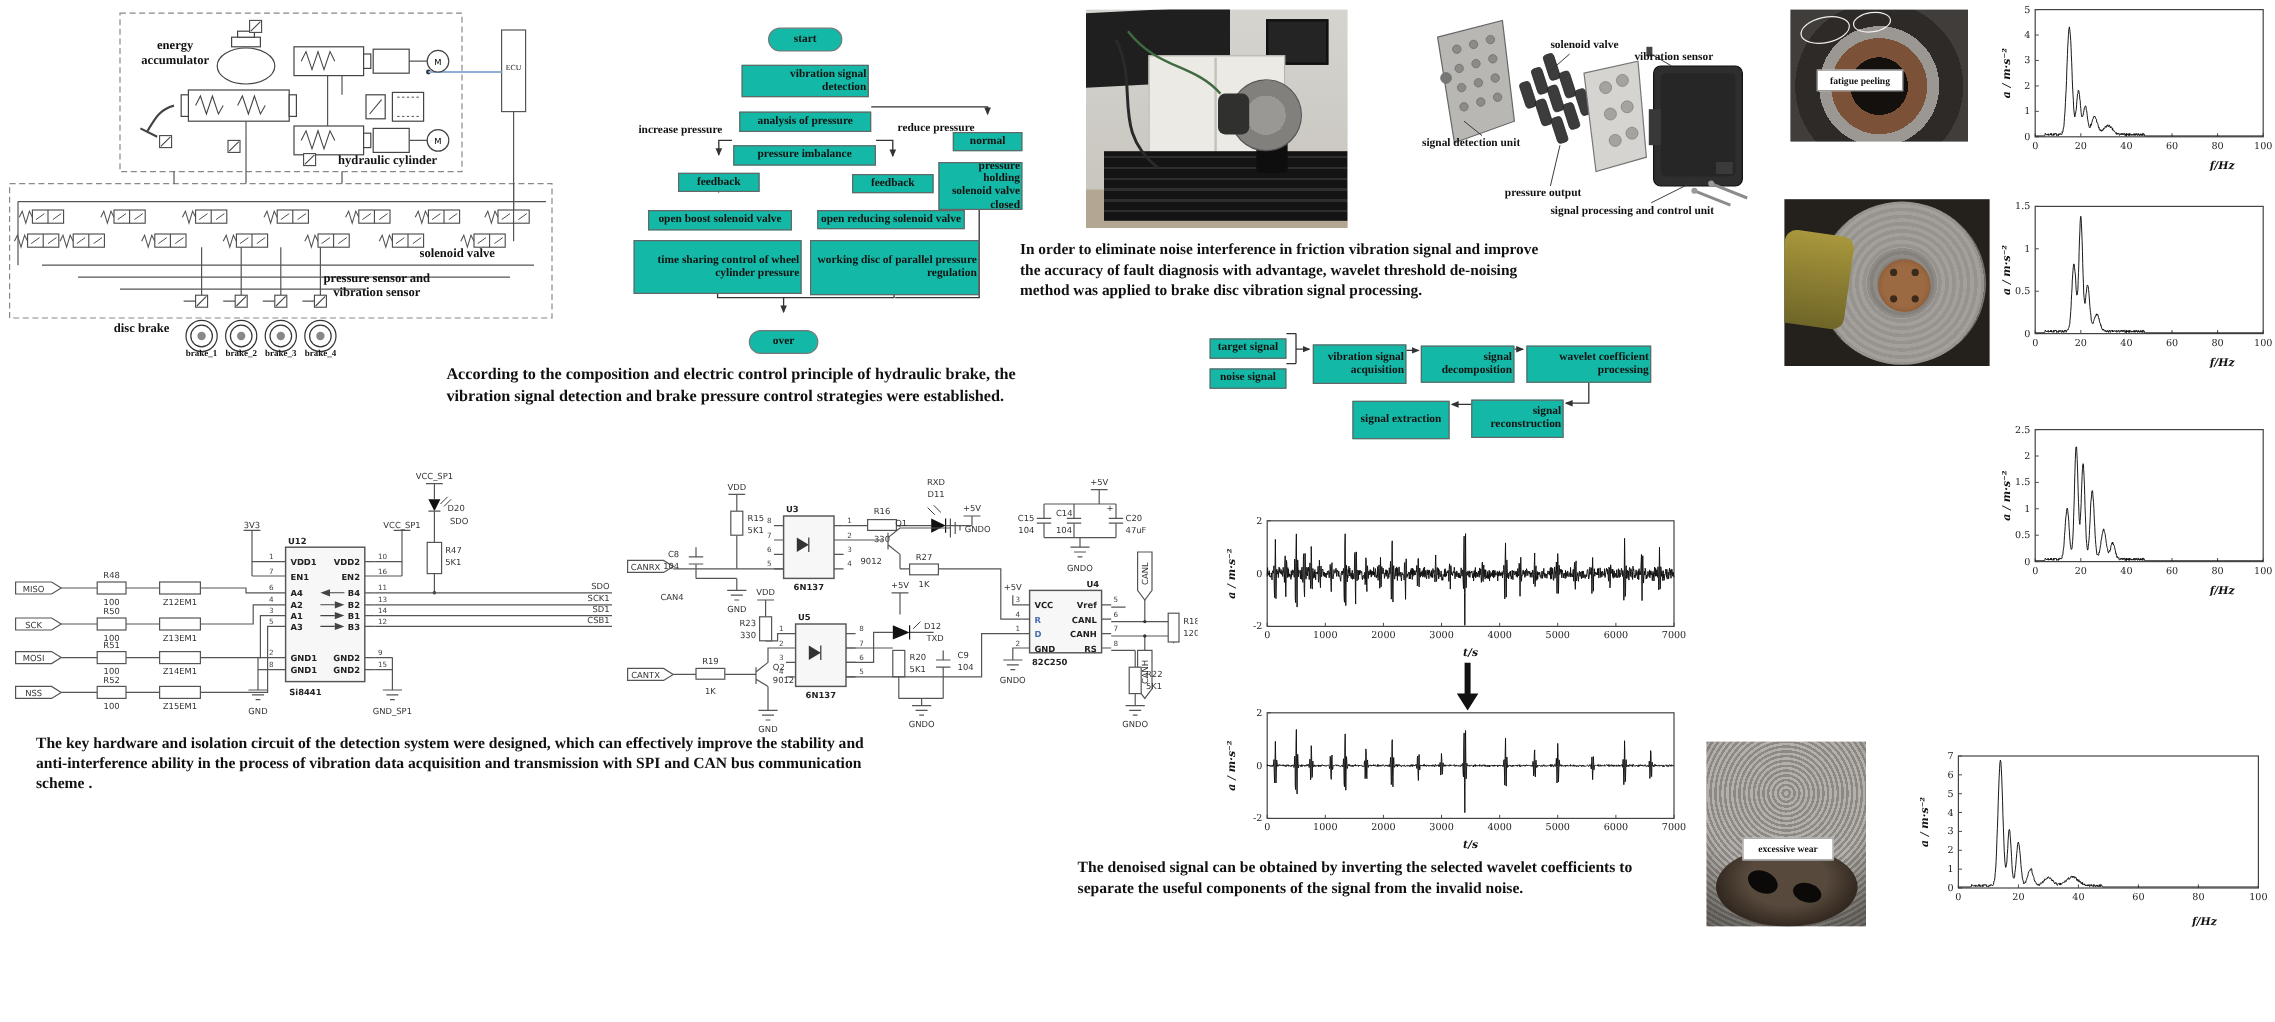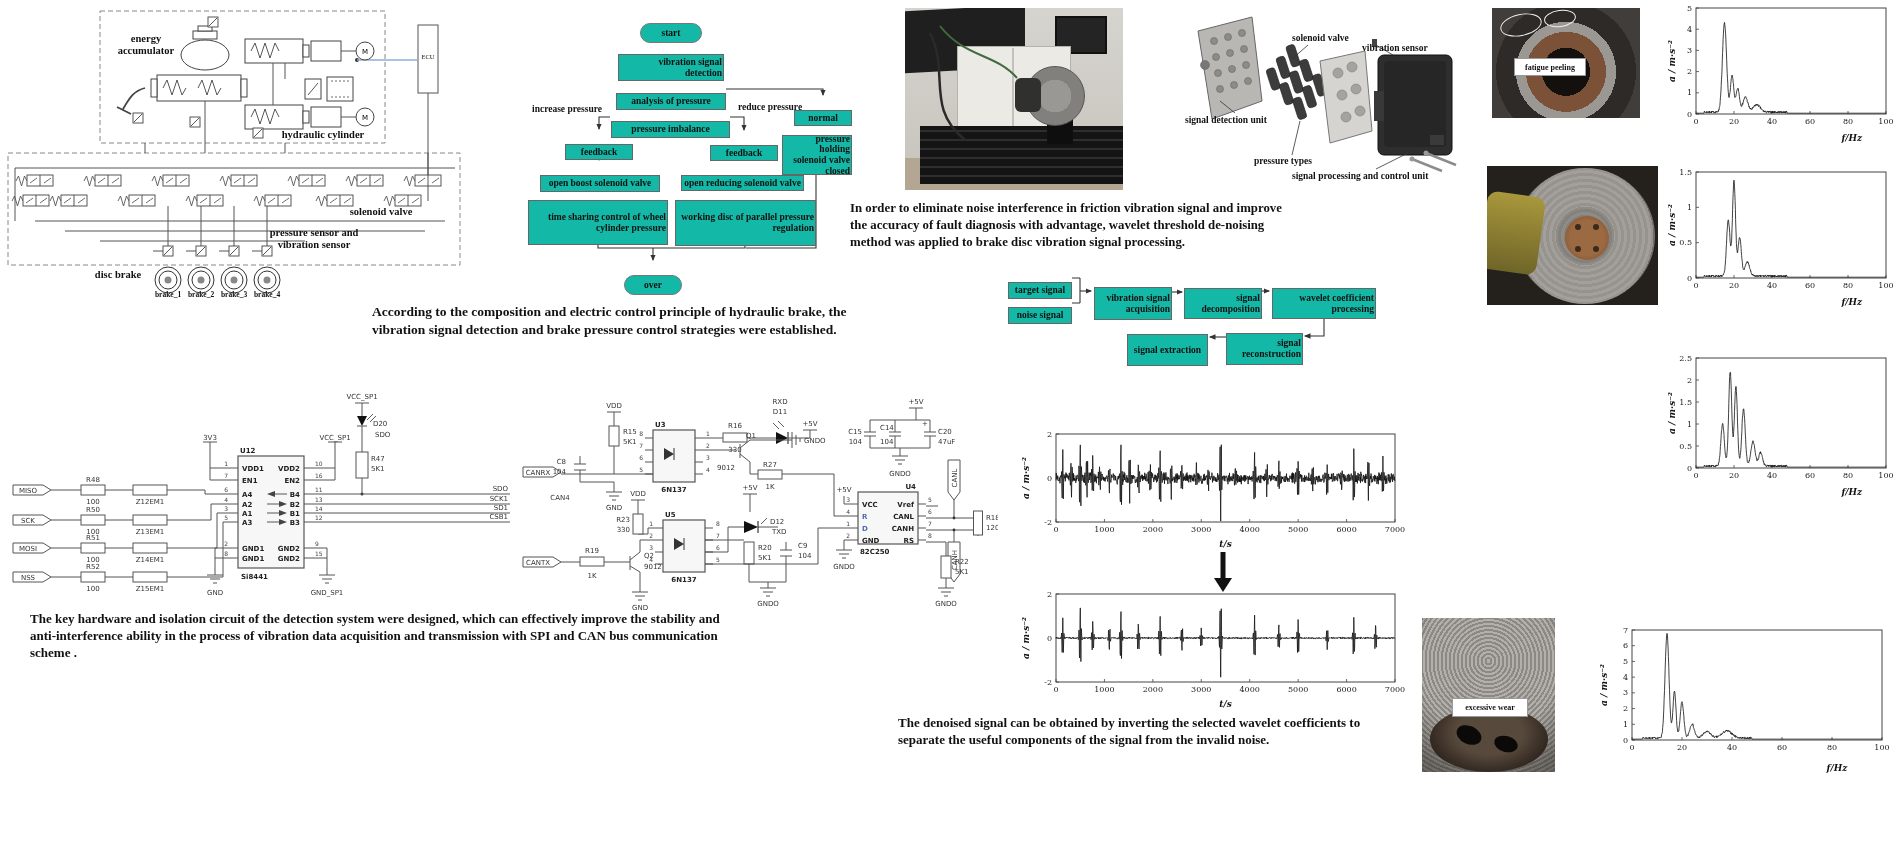--- a/index.html
+++ b/index.html
@@ -168,21 +168,21 @@
         <path class="fl" d="M223,174 V181"></path>
       <path class="fl2" d="M78,228 V243 H225 V229"></path>
       <path class="fl2" d="M296,158 V243 H226"></path>
       <path class="fl" d="M133,243 V255"></path>
     </svg>
     <div class="fbox frnd" style="left:120px;top:6px;width:62px;height:20px;">start</div>
     <div class="fbox" style="left:98px;top:37px;width:106px;height:27px;">vibration signal detection</div>
     <div class="fbox" style="left:96px;top:76px;width:110px;height:17px;">analysis of pressure</div>
     <div class="fbox" style="left:91px;top:104px;width:119px;height:17px;">pressure imbalance</div>
     <div class="flab" style="left:12px;top:99px;">increase pressure</div>
-    <div class="flab" style="left:218px;top:97px;text-align:right;">reduce pressure</div>
+    <div class="flab" style="left:228px;top:97px;text-align:right;">reduce pressure</div>
     <div class="fbox" style="left:274px;top:93px;width:58px;height:16px;">normal</div>
     <div class="fbox" style="left:45px;top:127px;width:68px;height:16px;">feedback</div>
     <div class="fbox" style="left:190px;top:128px;width:68px;height:16px;">feedback</div>
     <div class="fbox" style="left:262px;top:118px;width:70px;height:40px;">pressure holding solenoid valve closed</div>
     <div class="fbox" style="left:20px;top:158px;width:120px;height:17px;">open boost solenoid valve</div>
     <div class="fbox" style="left:161px;top:158px;width:123px;height:16px;">open reducing solenoid valve</div>
     <div class="fbox" style="left:8px;top:183px;width:140px;height:45px;">time sharing control of wheel cylinder pressure</div>
     <div class="fbox" style="left:155px;top:183px;width:141px;height:46px;">working disc of parallel pressure regulation</div>
     <div class="fbox frnd" style="left:104px;top:258px;width:58px;height:20px;">over</div>
   </div>
@@ -262,21 +262,21 @@
         <line x1="128" y1="42" x2="112" y2="56"></line>
         <line x1="213" y1="52" x2="196" y2="42"></line>
         <line x1="55" y1="110" x2="40" y2="98"></line>
         <line x1="112" y1="152" x2="120" y2="118"></line>
         <line x1="196" y1="166" x2="228" y2="150"></line>
       </g>
     </svg>
     <div class="xlab" style="left:112px;top:30px;font-size:9.5px;font-weight:bold;">solenoid valve</div>
     <div class="xlab" style="left:182px;top:40px;font-size:9.5px;font-weight:bold;">vibration sensor</div>
     <div class="xlab" style="left:5px;top:112px;font-size:9.5px;font-weight:bold;">signal detection unit</div>
-    <div class="xlab" style="left:74px;top:153px;font-size:9.5px;font-weight:bold;">pressure types</div>
+    <div class="xlab" style="left:74px;top:153px;font-size:9.5px;font-weight:bold;">pressure output</div>
     <div class="xlab" style="left:112px;top:168px;font-size:9.5px;font-weight:bold;">signal processing and control unit</div>
   </div>
 
   <div class="cap" style="left:850px;top:200px;width:442px;font-size:12.8px;">In order to eliminate noise interference in friction vibration signal and improve the accuracy of fault diagnosis with advantage, wavelet threshold de-noising method was applied to brake disc vibration signal processing.</div>
 
   <div class="sec" style="left:1000px;top:266px;width:385px;height:96px;">
     <svg class="overlay" width="385" height="96">
       <path class="fl2" d="M72,12 H80 M72,37 H80 M80,12 V37"></path>
       <path class="fl" d="M80,25 H91"></path>
       <path class="fl" d="M172,26 H182"></path>

